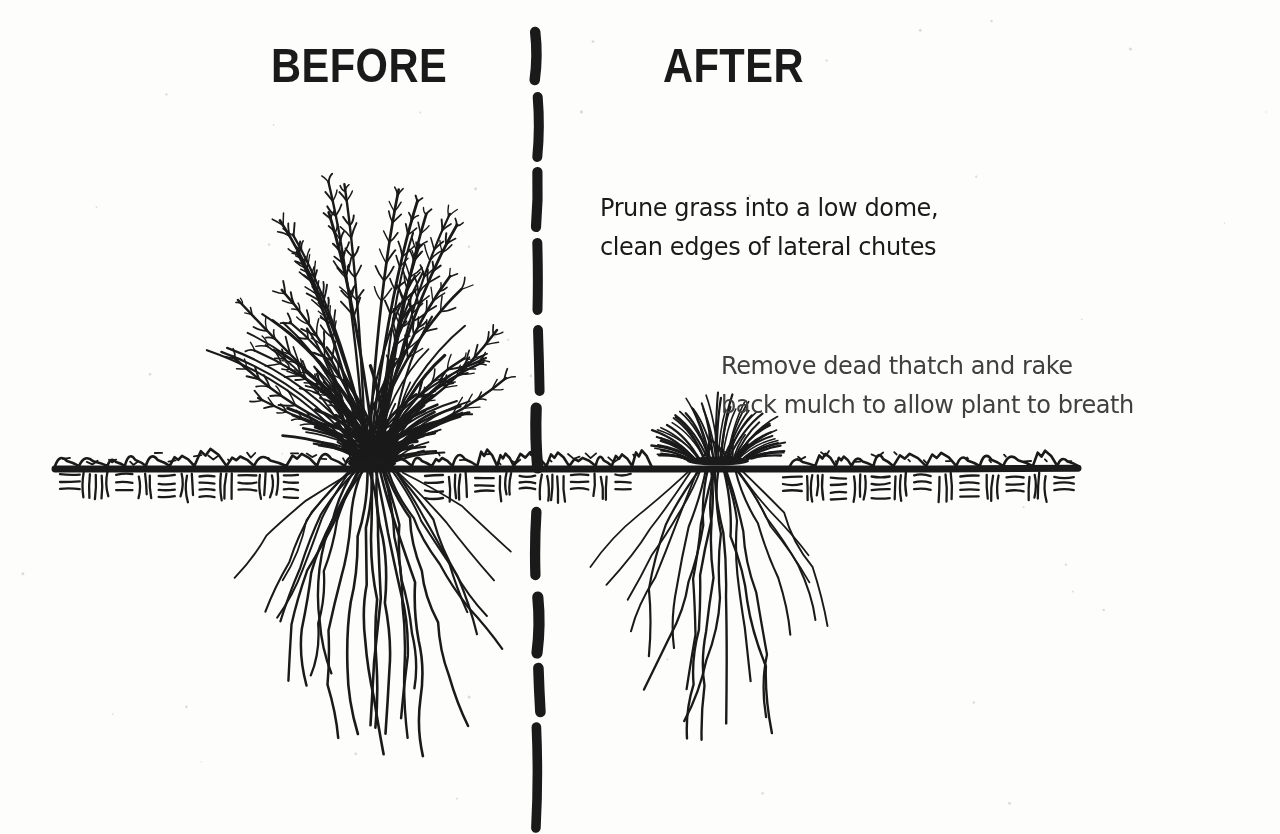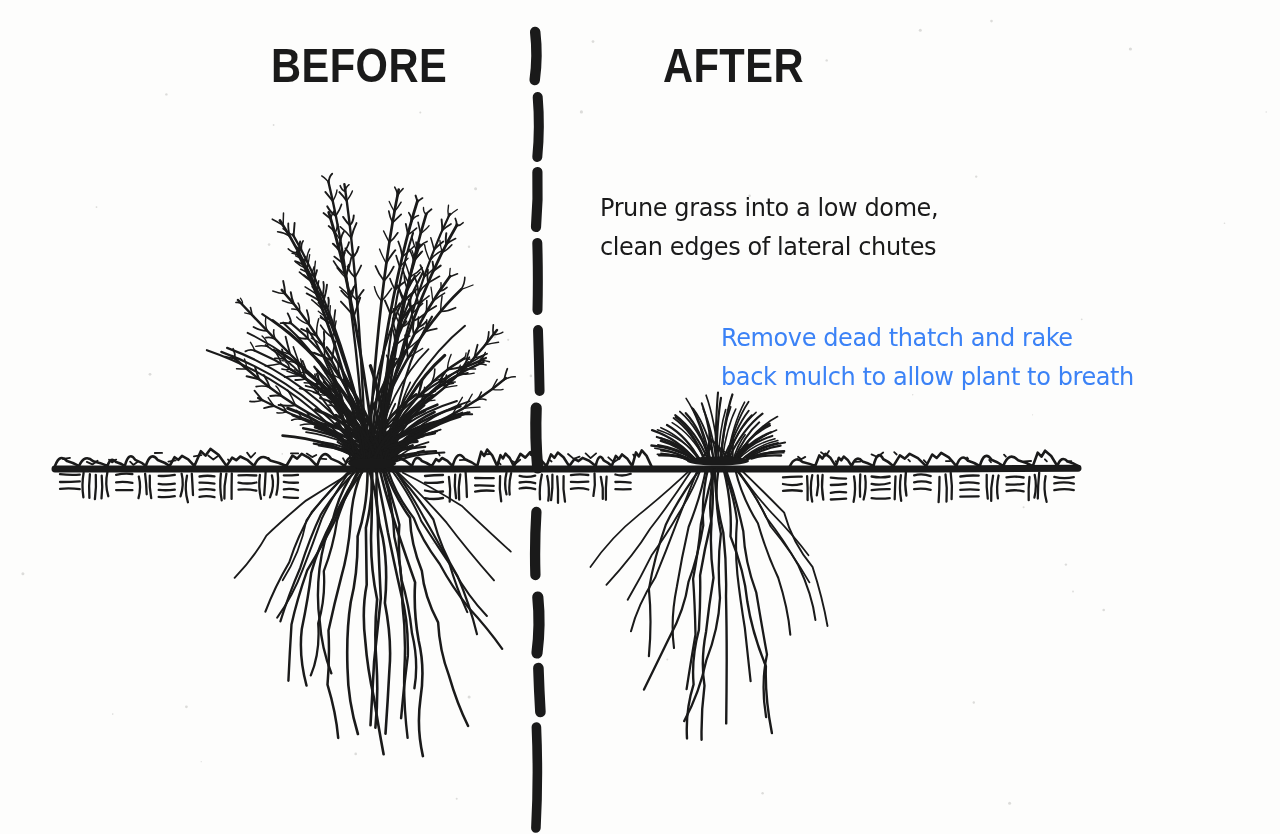--- a/index.html
+++ b/index.html
@@ -831,15 +831,15 @@
         <path d="M734.9,467.2 Q757.3,495.9 770.3,526 Q791.5,551.6 809.4,582.4" fill="none" stroke="#1a1a1a" stroke-width="1.8" stroke-linecap="round" stroke-linejoin="round"></path>
         <path d="M737.3,469.4 Q755,494.9 771.9,513.2 Q793.7,535.6 808.5,555.3" fill="none" stroke="#1a1a1a" stroke-width="1.7" stroke-linecap="round" stroke-linejoin="round"></path>
       </g>
   </svg>
 
   <div class="title" id="t-before" style="color: rgb(26, 26, 26);">BEFORE</div>
   <div class="title" id="t-after" style="color: rgb(26, 26, 26);">AFTER</div>
 
   <div class="note" id="n1" style="color: rgb(26, 26, 26);">Prune grass into a low dome,
 clean edges of lateral chutes</div>
-  <div class="note" id="n2" style="color: #3b82f6;">Remove dead thatch and rake
+  <div class="note" id="n2" style="color: #404040; margin-top: 28px;">Remove dead thatch and rake
 back mulch to allow plant to breath</div>
 </div>
 
 </body></html>

